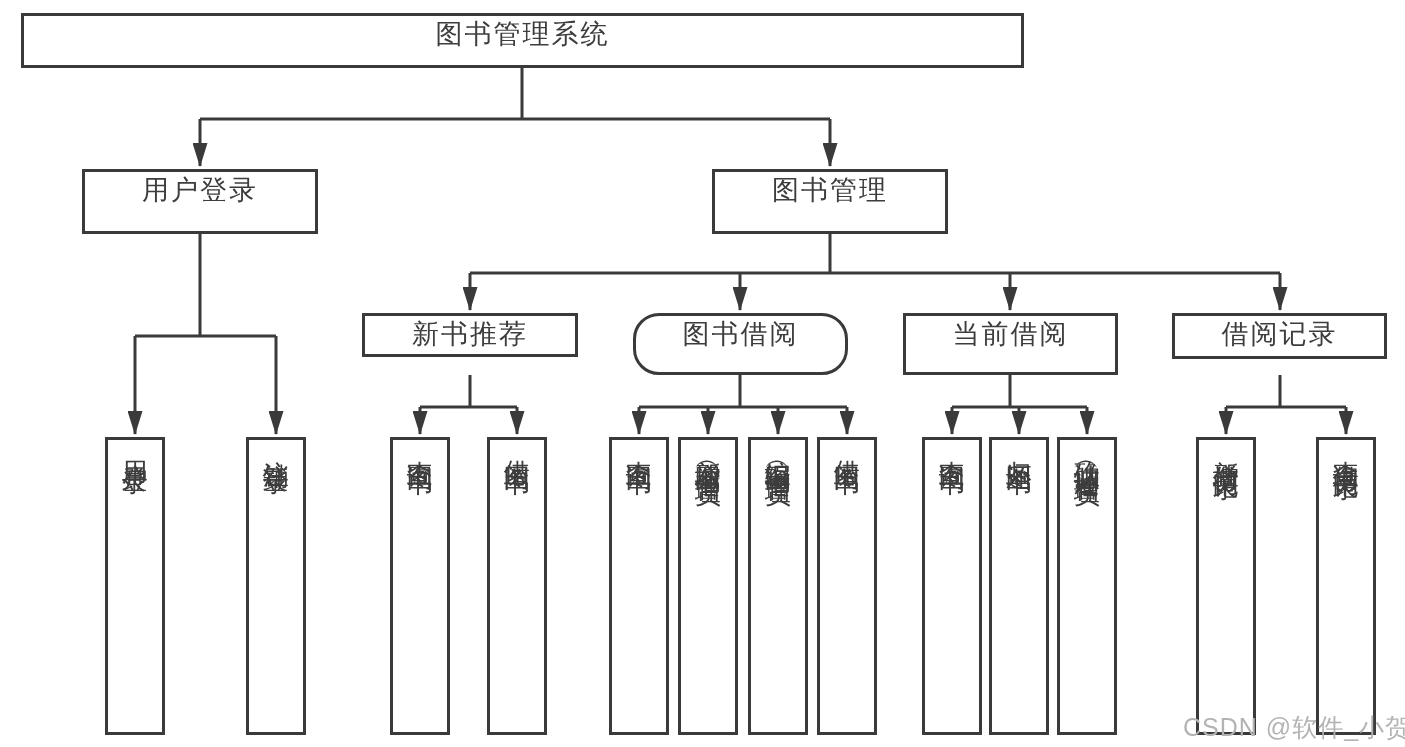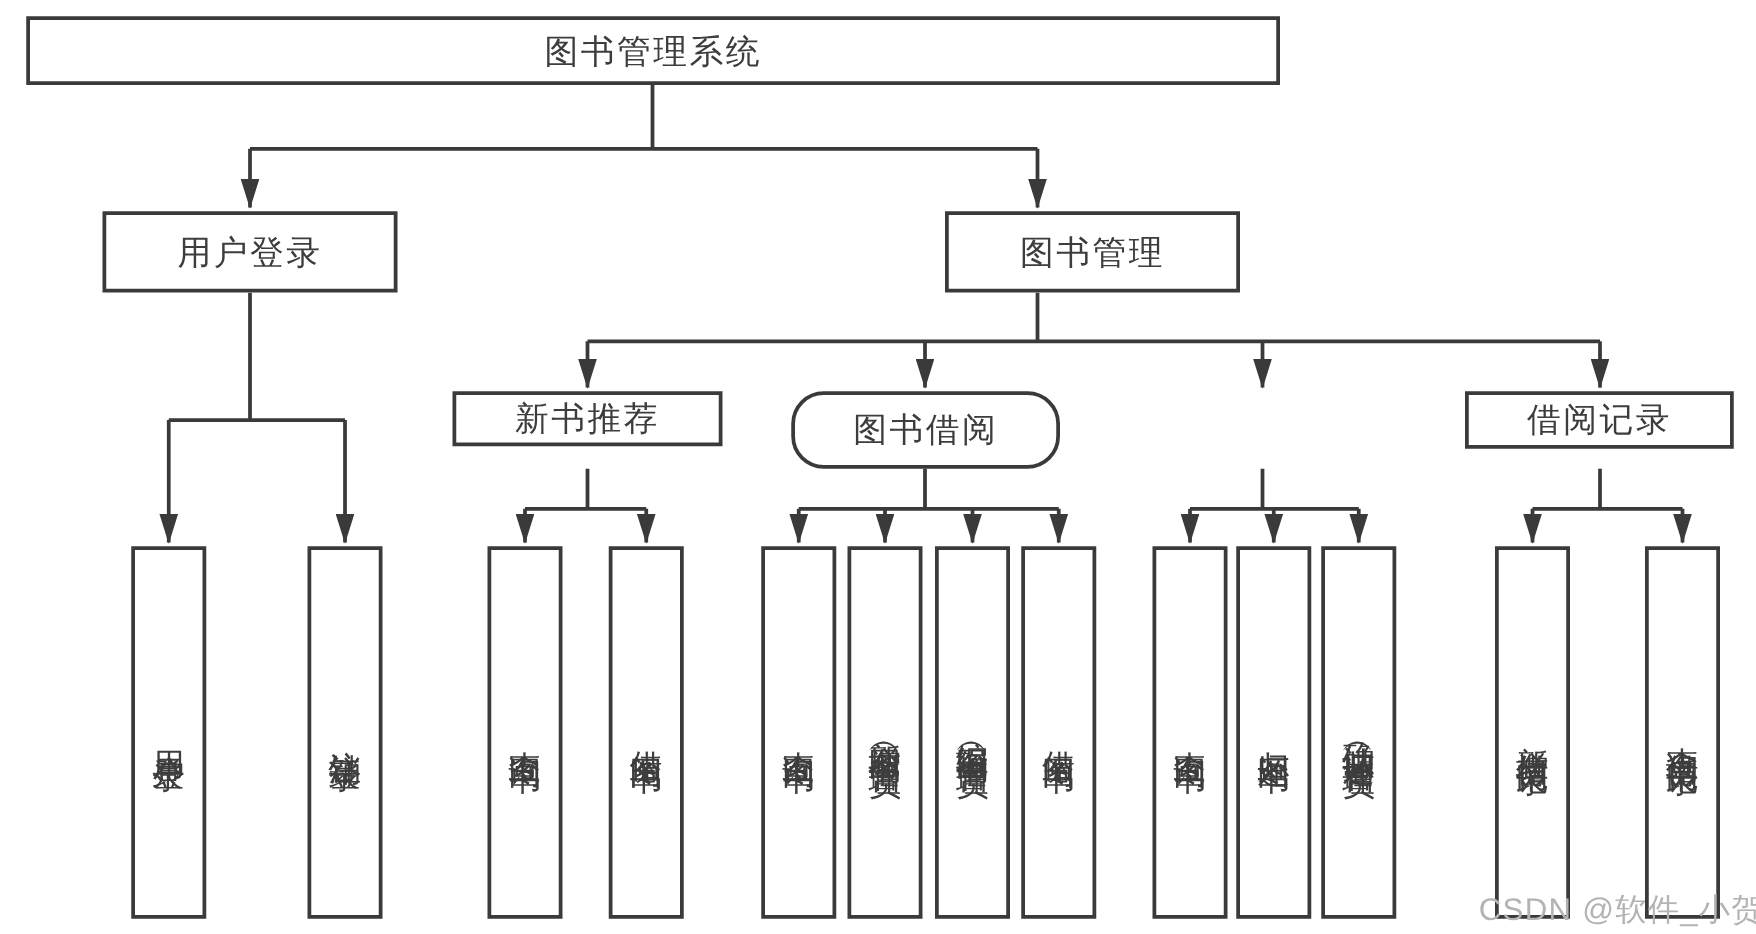--- a/index.html
+++ b/index.html
@@ -28,41 +28,40 @@
     stroke: var(--line);
     stroke-width: 3;
     fill: none;
   }
   .connectors .arrowhead { fill: var(--line); }
   .box {
     position: absolute;
     border: 3px solid var(--line);
     background: var(--box-fill);
     display: flex;
-    align-items: center;
     justify-content: center;
     color: var(--text);
   }
   .h-label {
     font-size: 27px;
     letter-spacing: 2px;
     white-space: nowrap;
   }
   .v-label {
     writing-mode: vertical-rl;
     text-orientation: mixed;
     font-size: 26px;
     letter-spacing: 3px;
     line-height: 1.1;
     white-space: nowrap;
   }
   
   .n-root            { left: 21px;   top: 13px;  width: 1003px; height: 55px; }
   .n-user-login      { left: 82px;   top: 169px; width: 236px;  height: 65px; }
-  .n-book-mgmt       { left: 712px;  top: 169px; width: 236px;  height: 65px; margin-left: 44px; }
+  .n-book-mgmt       { left: 712px;  top: 169px; width: 236px;  height: 65px; }
   .n-new-rec         { left: 362px;  top: 313px; width: 216px;  height: 44px; }
   .n-book-borrow     { left: 633px;  top: 313px; width: 215px;  height: 62px; border-radius: 26px; }
   .n-current-borrow  { left: 903px;  top: 313px; width: 215px;  height: 62px; }
   .n-borrow-records  { left: 1172px; top: 313px; width: 215px;  height: 46px; }
   .leaf { top: 437px; width: 60px; height: 298px; }
   .l-1  { left: 105px; }
   .l-2  { left: 246px; }
   .l-3  { left: 390px; }
   .l-4  { left: 487px; }
   .l-5  { left: 609px; }
@@ -142,20 +141,23 @@
   <div class="box n-book-mgmt">
     <span class="h-label">图书管理</span>
   </div>
 
   <div class="box n-new-rec">
     <span class="h-label">新书推荐</span>
   </div>
   <div class="box n-book-borrow">
     <span class="h-label">图书借阅</span>
   </div>
+  <div class="box n-current-borrow">
+    <span class="h-label">当前借阅</span>
+  </div>
   <div class="box n-borrow-records">
     <span class="h-label">借阅记录</span>
   </div>
 
   <div class="box leaf l-1">
     <span class="v-label">用户登录</span>
   </div>
   <div class="box leaf l-2">
     <span class="v-label">注销登录</span>
   </div>

